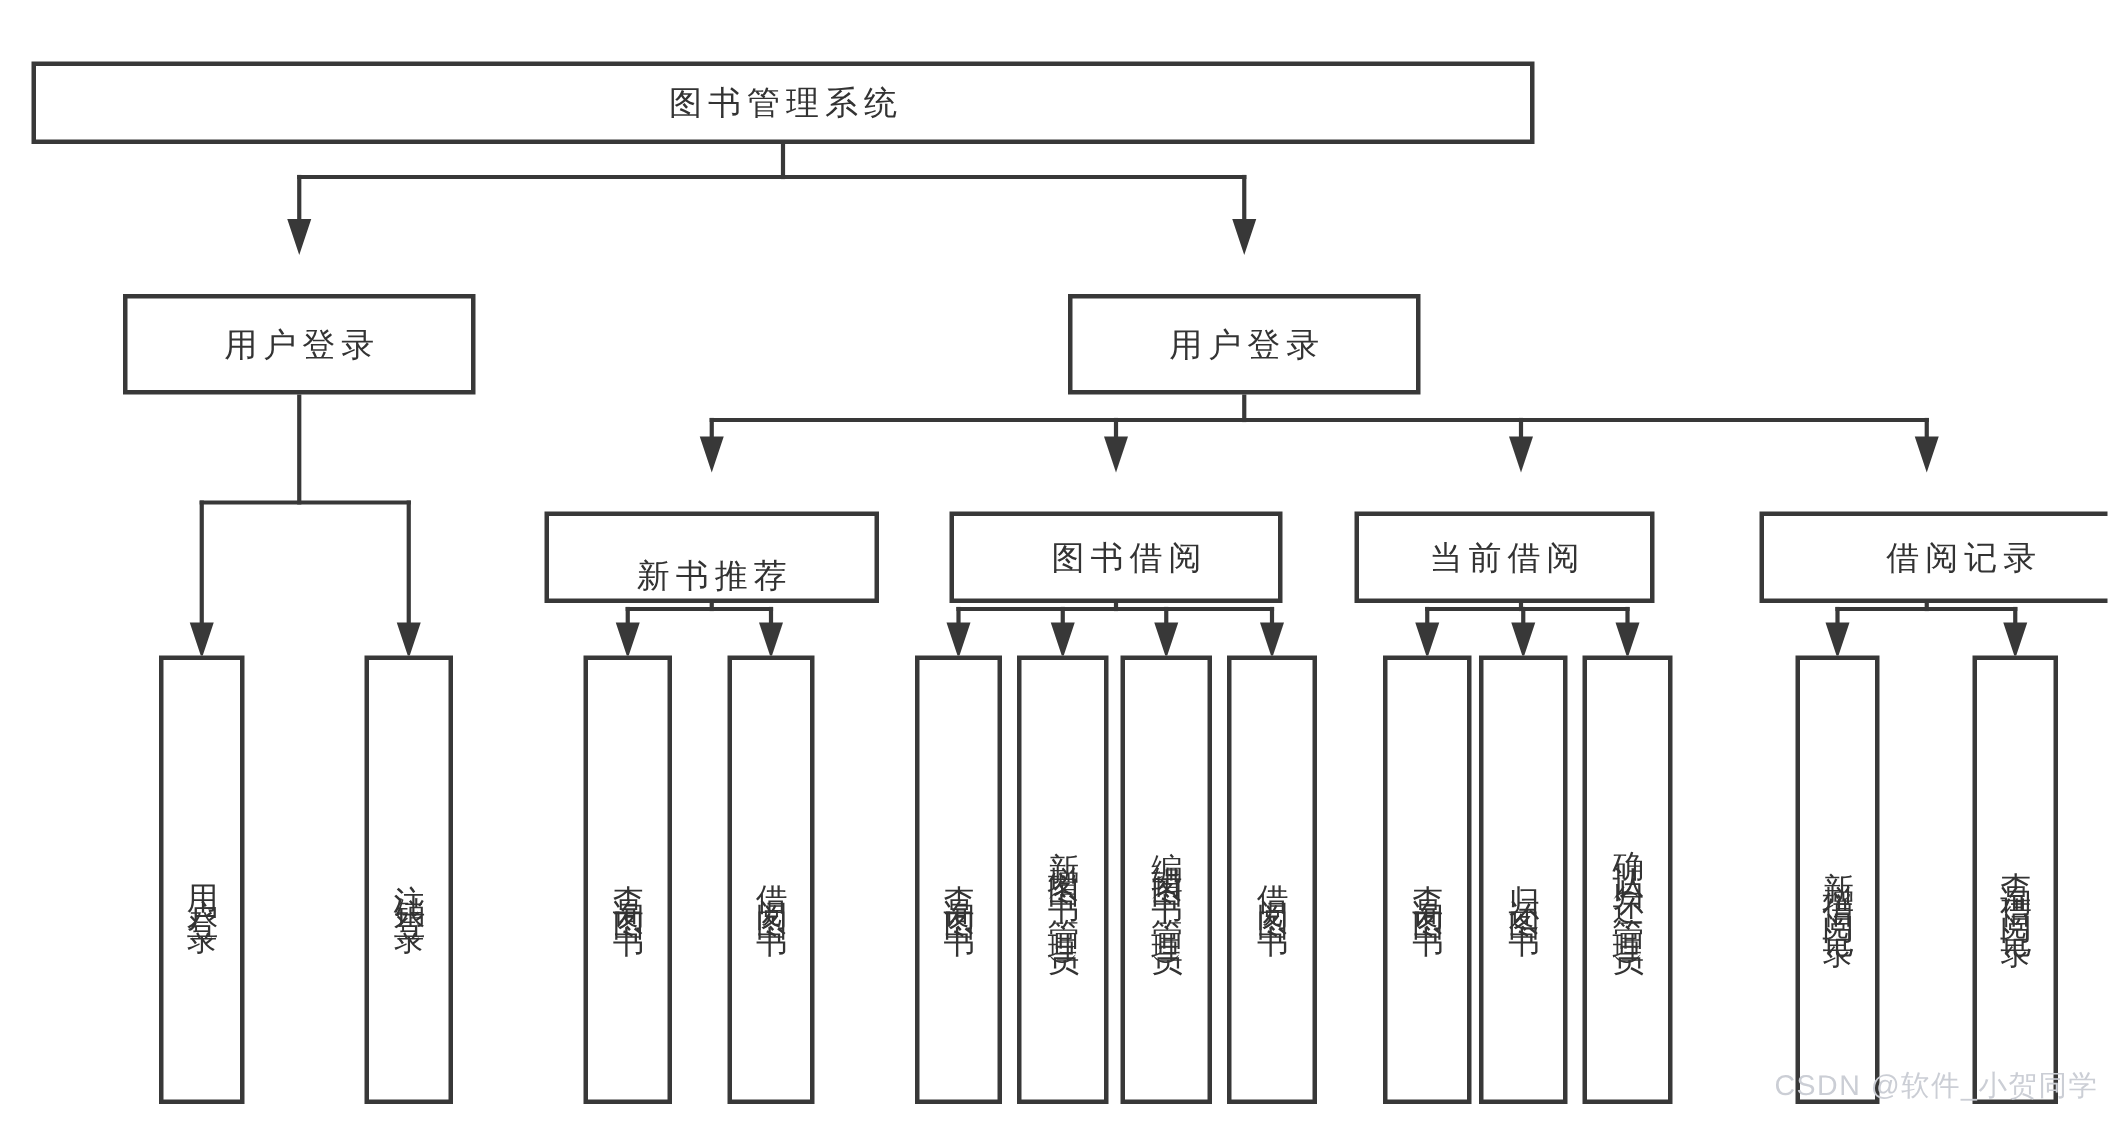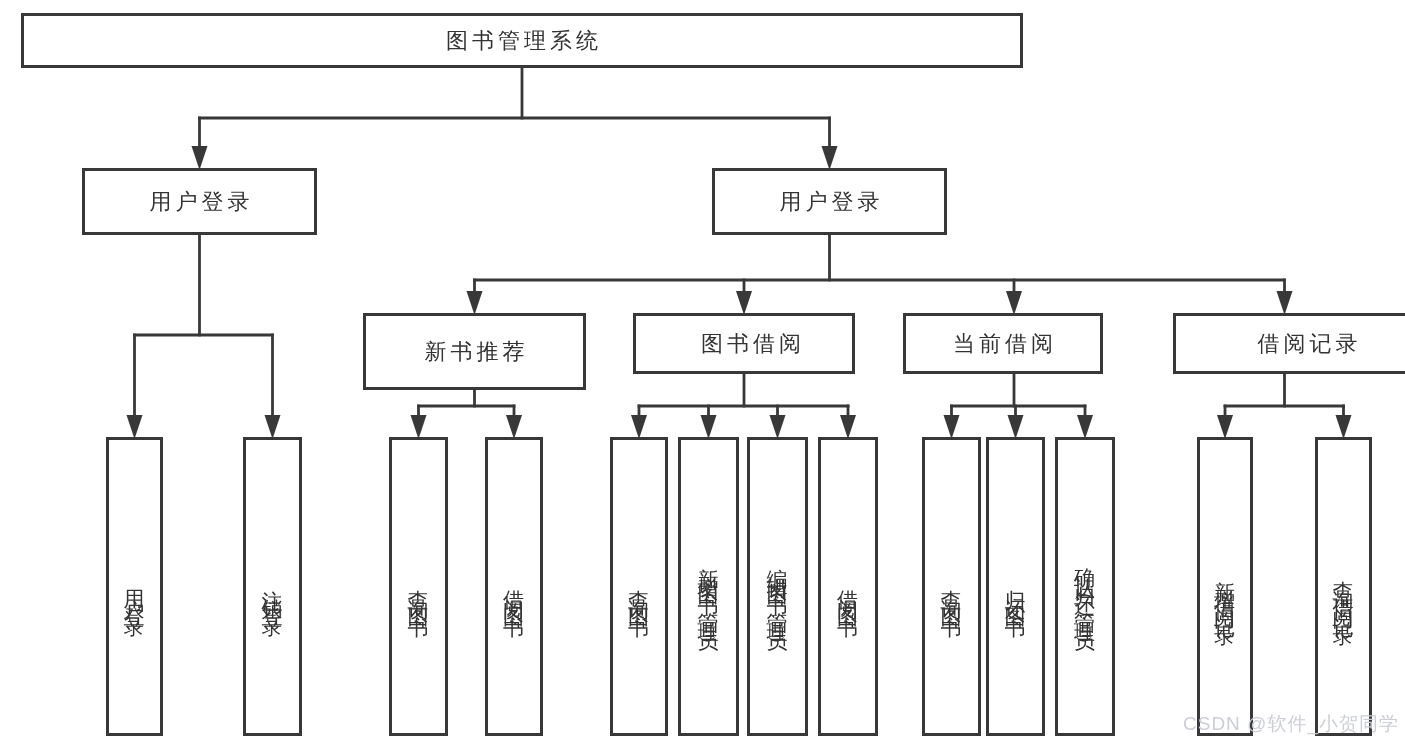--- a/index.html
+++ b/index.html
@@ -35,21 +35,21 @@
     background: var(--box-bg);
     color: var(--text);
     display: flex;
     align-items: center;
     justify-content: center;
     z-index: 2;
     font-size: 22px;
     letter-spacing: 4px;
     white-space: nowrap;
   }
-  .node.horizontal { padding-left: 4px; }
+  .node.horizontal { padding-left: 4px; margin-top: 28px; }
   .node.vertical {
     font-size: 21px;
   }
   .node.vertical .lbl {
     writing-mode: vertical-rl;
     letter-spacing: 9px;
     line-height: 1;
     padding-top: 9px;
   }
   .watermark {
@@ -124,21 +124,21 @@
   <div id="nodes">
       <div class="node horizontal" style="left: 21px; top: 13px; width: 1002px; height: 55px;">
         <span class="lbl">图书管理系统</span>
       </div>
       <div class="node horizontal" style="left: 82px; top: 168px; width: 235px; height: 67px;">
         <span class="lbl">用户登录</span>
       </div>
       <div class="node horizontal" style="left: 712px; top: 168px; width: 235px; height: 67px;">
         <span class="lbl">用户登录</span>
       </div>
-      <div class="node horizontal" style="left: 363px; top: 313px; width: 223px; height: 77px;">
+      <div class="node horizontal" style="left: 363px; top: 313px; width: 223px; height: 61px; align-items: flex-end;">
         <span class="lbl">新书推荐</span>
       </div>
       <div class="node horizontal" style="left: 633px; top: 313px; width: 222px; height: 61px; padding-left: 18px;">
         <span class="lbl">图书借阅</span>
       </div>
       <div class="node horizontal" style="left: 903px; top: 313px; width: 200px; height: 61px;">
         <span class="lbl">当前借阅</span>
       </div>
       <div class="node horizontal" style="left: 1173px; top: 313px; width: 269px; height: 61px;">
         <span class="lbl">借阅记录</span>

